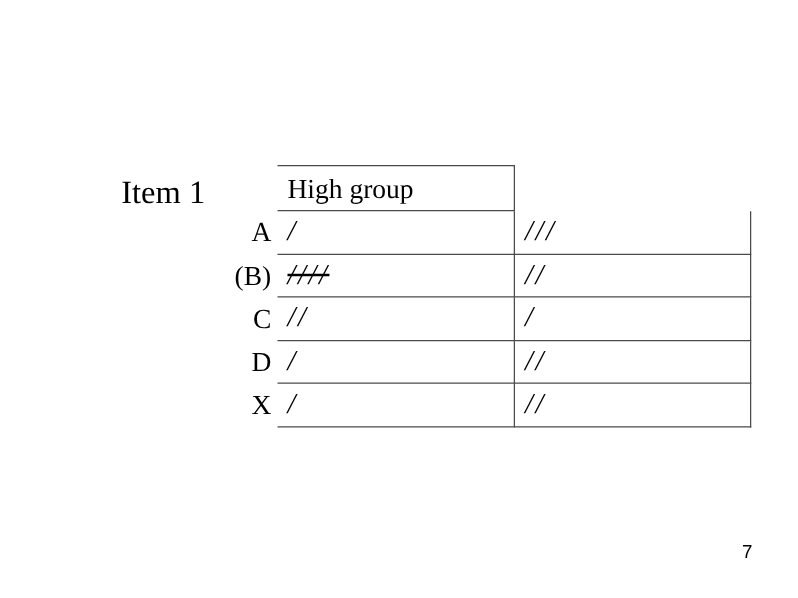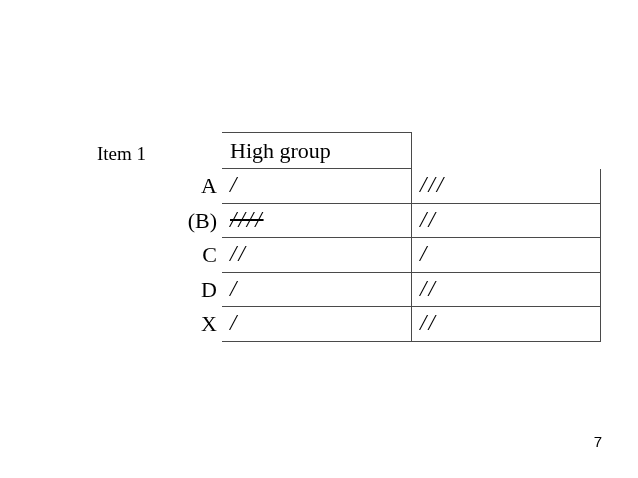--- a/index.html
+++ b/index.html
@@ -15,21 +15,21 @@
     height:478px;
     background:var(--bg);
     overflow:hidden;
     font-family:"Liberation Serif", serif;
     color:var(--ink);
   }
   .item-title{
     position:absolute;
     left:97px;
     top:141px;
-    font-size:19px;
+    font-size:26px;
     line-height:26px;
     white-space:nowrap;
   }
   .tally-table{
     position:absolute;
     left:93px;
     top:132px;
   }
   .t-row{
     display:flex;

